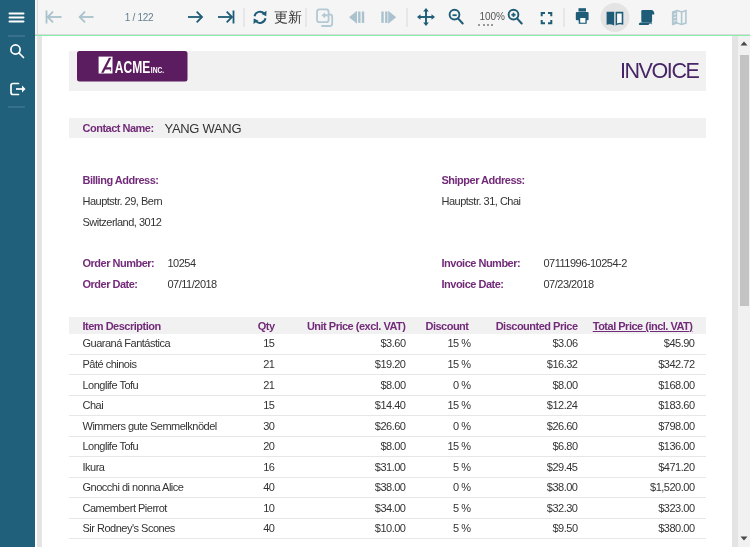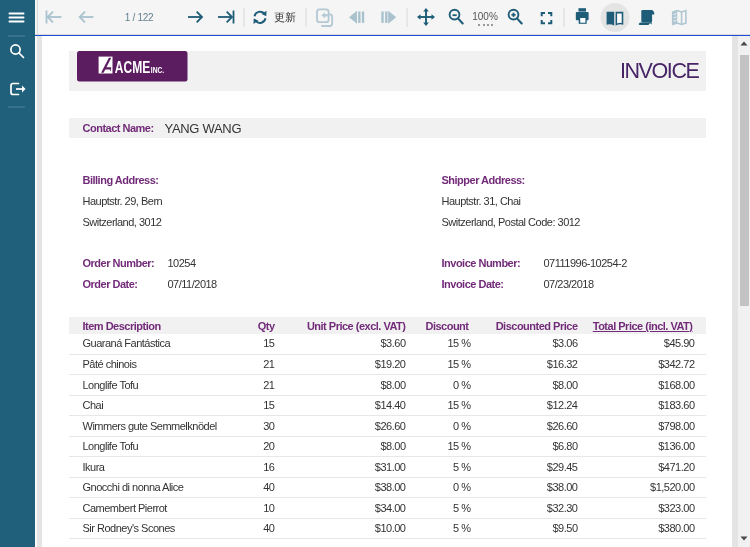--- a/index.html
+++ b/index.html
@@ -1,17 +1,17 @@
 <!DOCTYPE html>
 <html><head>
 <meta charset="utf-8">
 <style>
   * { margin:0; padding:0; box-sizing:border-box; }
   html,body { width:750px; height:547px; overflow:hidden; font-family:"Liberation Sans",sans-serif; }
-  #app { position:relative; width:750px; height:547px; background:#1d4ed8; }
+  #app { position:relative; width:750px; height:547px; background:#86efac; }
   #sidebar { position:absolute; left:0; top:0; width:35px; height:547px; background:#20607b; z-index:5; }
   #toolbar { position:absolute; left:33px; top:0; width:717px; height:35px; background:#f5f5f5; border-bottom:1px solid #dadada; }
   #main { position:absolute; left:35px; top:36px; width:715px; height:511px; background:#e4e4e4; }
   #page { position:absolute; left:6.5px; top:0px; width:690px; height:511px; background:#fff; }
   #lstrip { position:absolute; left:0; top:0; width:2px; height:511px; background:#fbfbfb; }
   .band { position:absolute; left:27px; width:637px; background:#f1f1f1; }
   .plabel { color:#722b79; font-weight:bold; font-size:11px; letter-spacing:-0.5px; }
   .val { color:#333; font-size:11px; letter-spacing:-0.5px; }
   .abs { position:absolute; white-space:nowrap; }
   #scroll { position:absolute; right:0; top:36px; width:12.5px; height:511px; background:#f1f1f1; z-index:6; }
@@ -158,22 +158,22 @@
         <line x1="648.6" y1="12" x2="648.6" y2="24.5"></line>
       </g>
       <path d="M 639.7 12 L 644.2 10.6 L 644.2 23.1 L 639.7 24.5 Z" fill="#b0c7d2"></path>
       <g stroke="#f3f3f3" stroke-width="1">
         <line x1="640.7" y1="14.4" x2="643.2" y2="13.7"></line>
         <line x1="640.7" y1="17.8" x2="643.2" y2="17.1"></line>
         <line x1="640.7" y1="21.2" x2="643.2" y2="20.5"></line>
       </g>
     </svg>
     <div class="abs" style="left:79px; top:0; width:54px; line-height:35px; text-align:center; font-size:10px; letter-spacing:-0.3px; color:#64808e;">1 / 122</div>
-    <div class="abs" style="left:241px; top:0; line-height:35px; font-size:11px; color:#333;">更新</div>
-    <div class="abs" style="left:432px; top:0; width:40px; line-height:34px; text-align:center; font-size:10px; color:#555;">100%</div>
+    <div class="abs" style="left:241px; top:0; line-height:35px; font-size:14px; color:#333;">更新</div>
+    <div class="abs" style="left:432px; top:0; width:40px; line-height:34px; text-align:right; font-size:10px; color:#555;">100%</div>
     <div class="abs" style="left:445px; top:24px; width:15px; border-bottom:2px dotted #9a9a9a;"></div>
   </div>
 
   <div id="main">
     <div id="lstrip"></div>
     <div id="page">
 
       <div class="band" style="top:15px; height:40px;"></div>
       <div class="abs" style="left:35px; top:15px; width:111px; height:30.5px;">
         <svg width="111" height="31">
@@ -190,21 +190,20 @@
 
       <div class="band" style="top:82px; height:20px;"></div>
       <div class="abs plabel" style="left:41px; top:86px;">Contact Name:</div>
       <div class="abs" style="left:123px; top:85px; font-size:13px; letter-spacing:-0.3px; color:#333;">YANG WANG</div>
 
       <div class="abs plabel" style="left:41px; top:138px;">Billing Address:</div>
       <div class="abs val" style="left:41px; top:159px;">Hauptstr. 29, Bern</div>
       <div class="abs val" style="left:41px; top:180px;">Switzerland, 3012</div>
       <div class="abs plabel" style="left:400px; top:138px;">Shipper Address:</div>
       <div class="abs val" style="left:400px; top:159px;">Hauptstr. 31, Chai</div>
-      <div class="abs val" style="left:400px; top:180px;">Switzerland, Postal Code: 3012</div>
 
       <div class="abs plabel" style="left:41px; top:221px;">Order Number:</div>
       <div class="abs val" style="left:126px; top:221px;">10254</div>
       <div class="abs plabel" style="left:41px; top:242px;">Order Date:</div>
       <div class="abs val" style="left:126px; top:242px;">07/11/2018</div>
       <div class="abs plabel" style="left:400px; top:221px;">Invoice Number:</div>
       <div class="abs val" style="left:502px; top:221px;">07111996-10254-2</div>
       <div class="abs plabel" style="left:400px; top:242px;">Invoice Date:</div>
       <div class="abs val" style="left:502px; top:242px;">07/23/2018</div>
 

